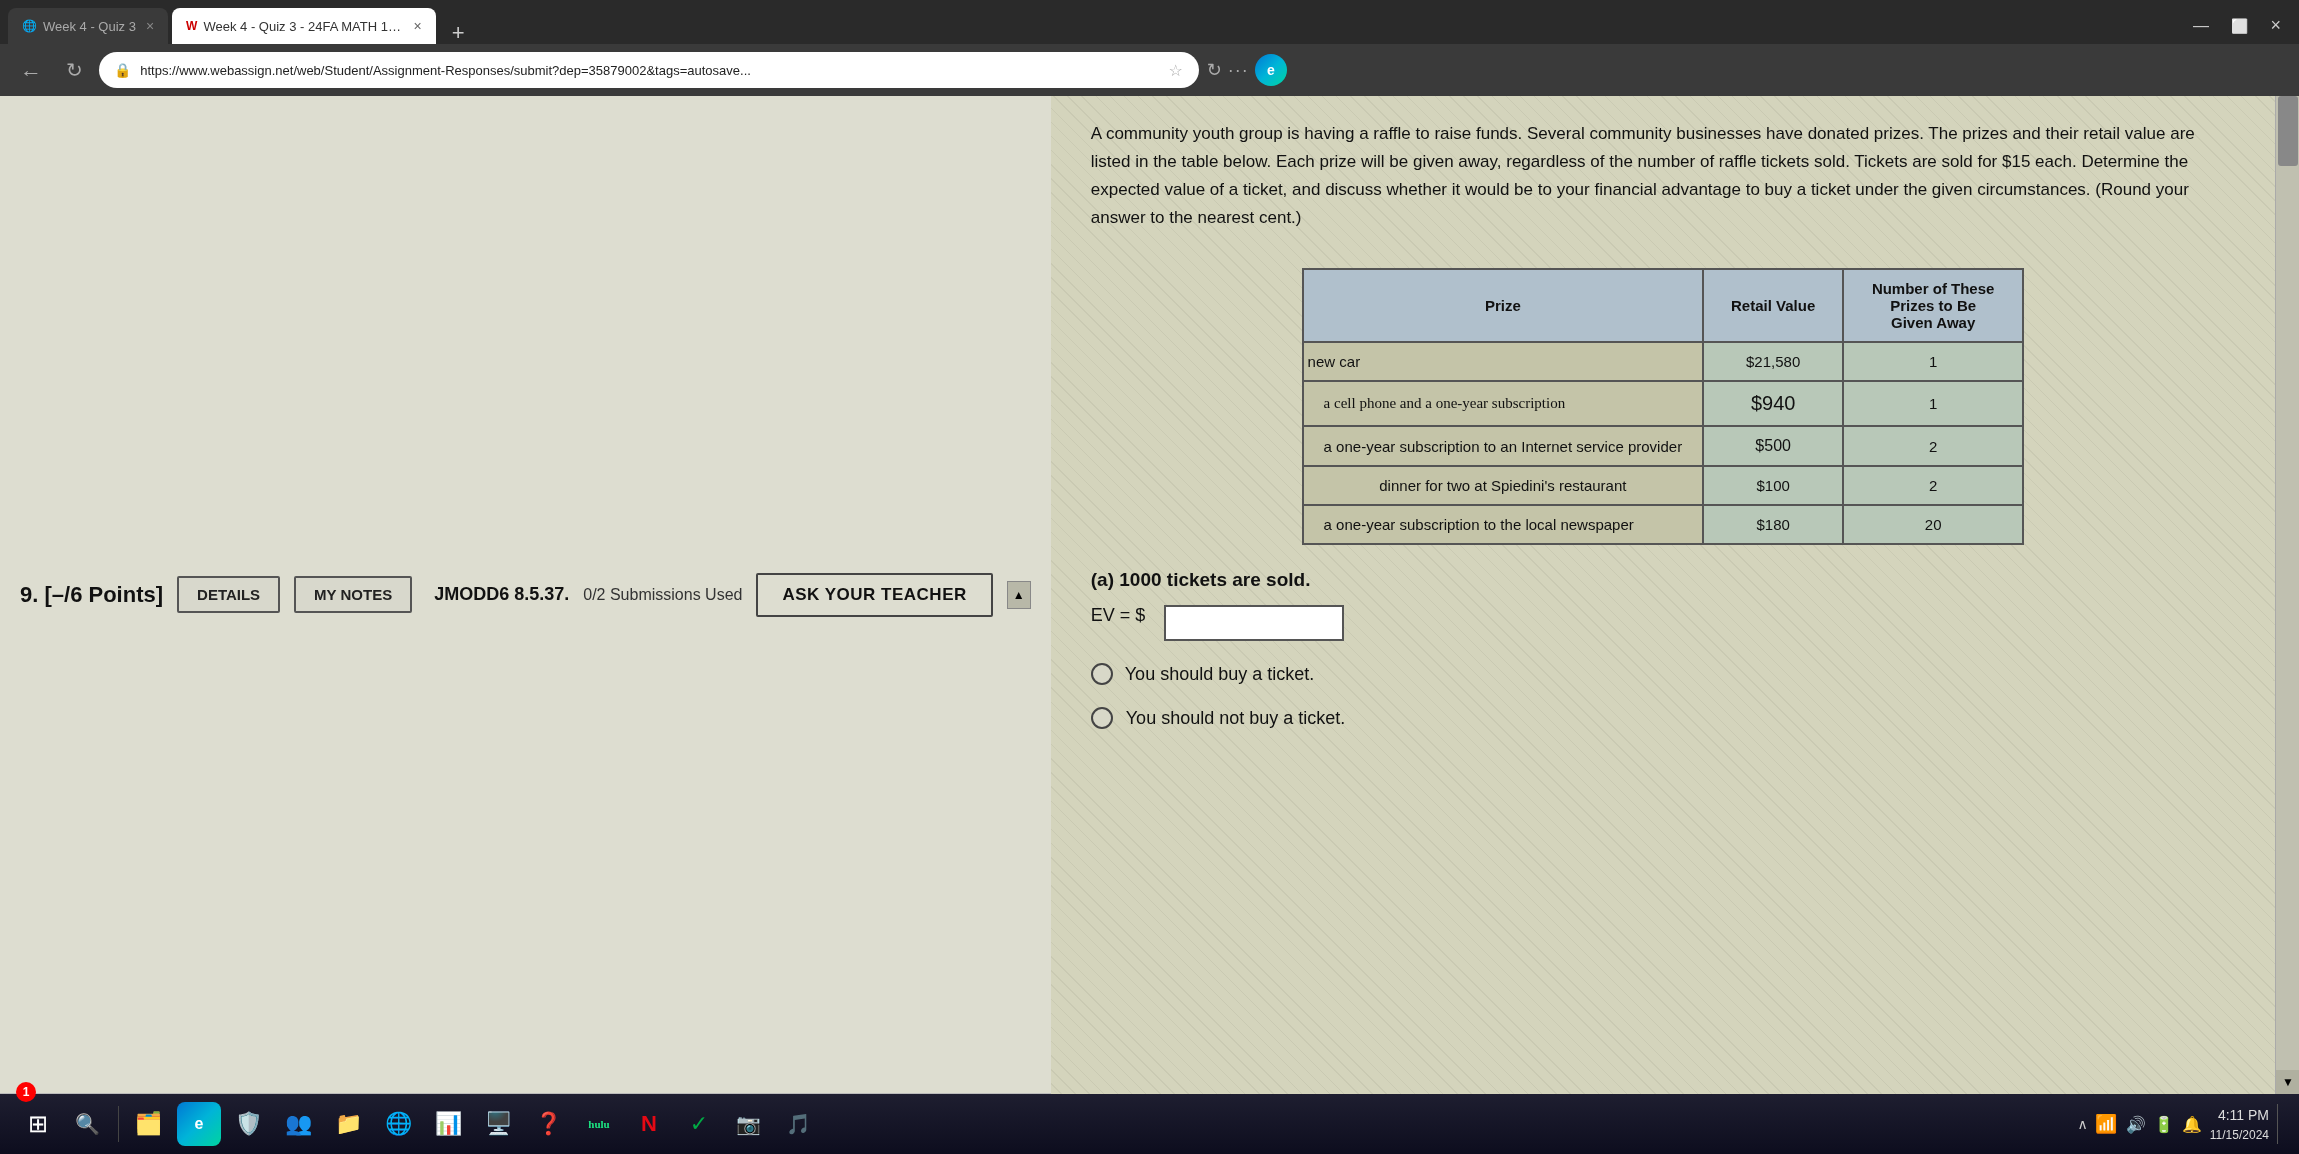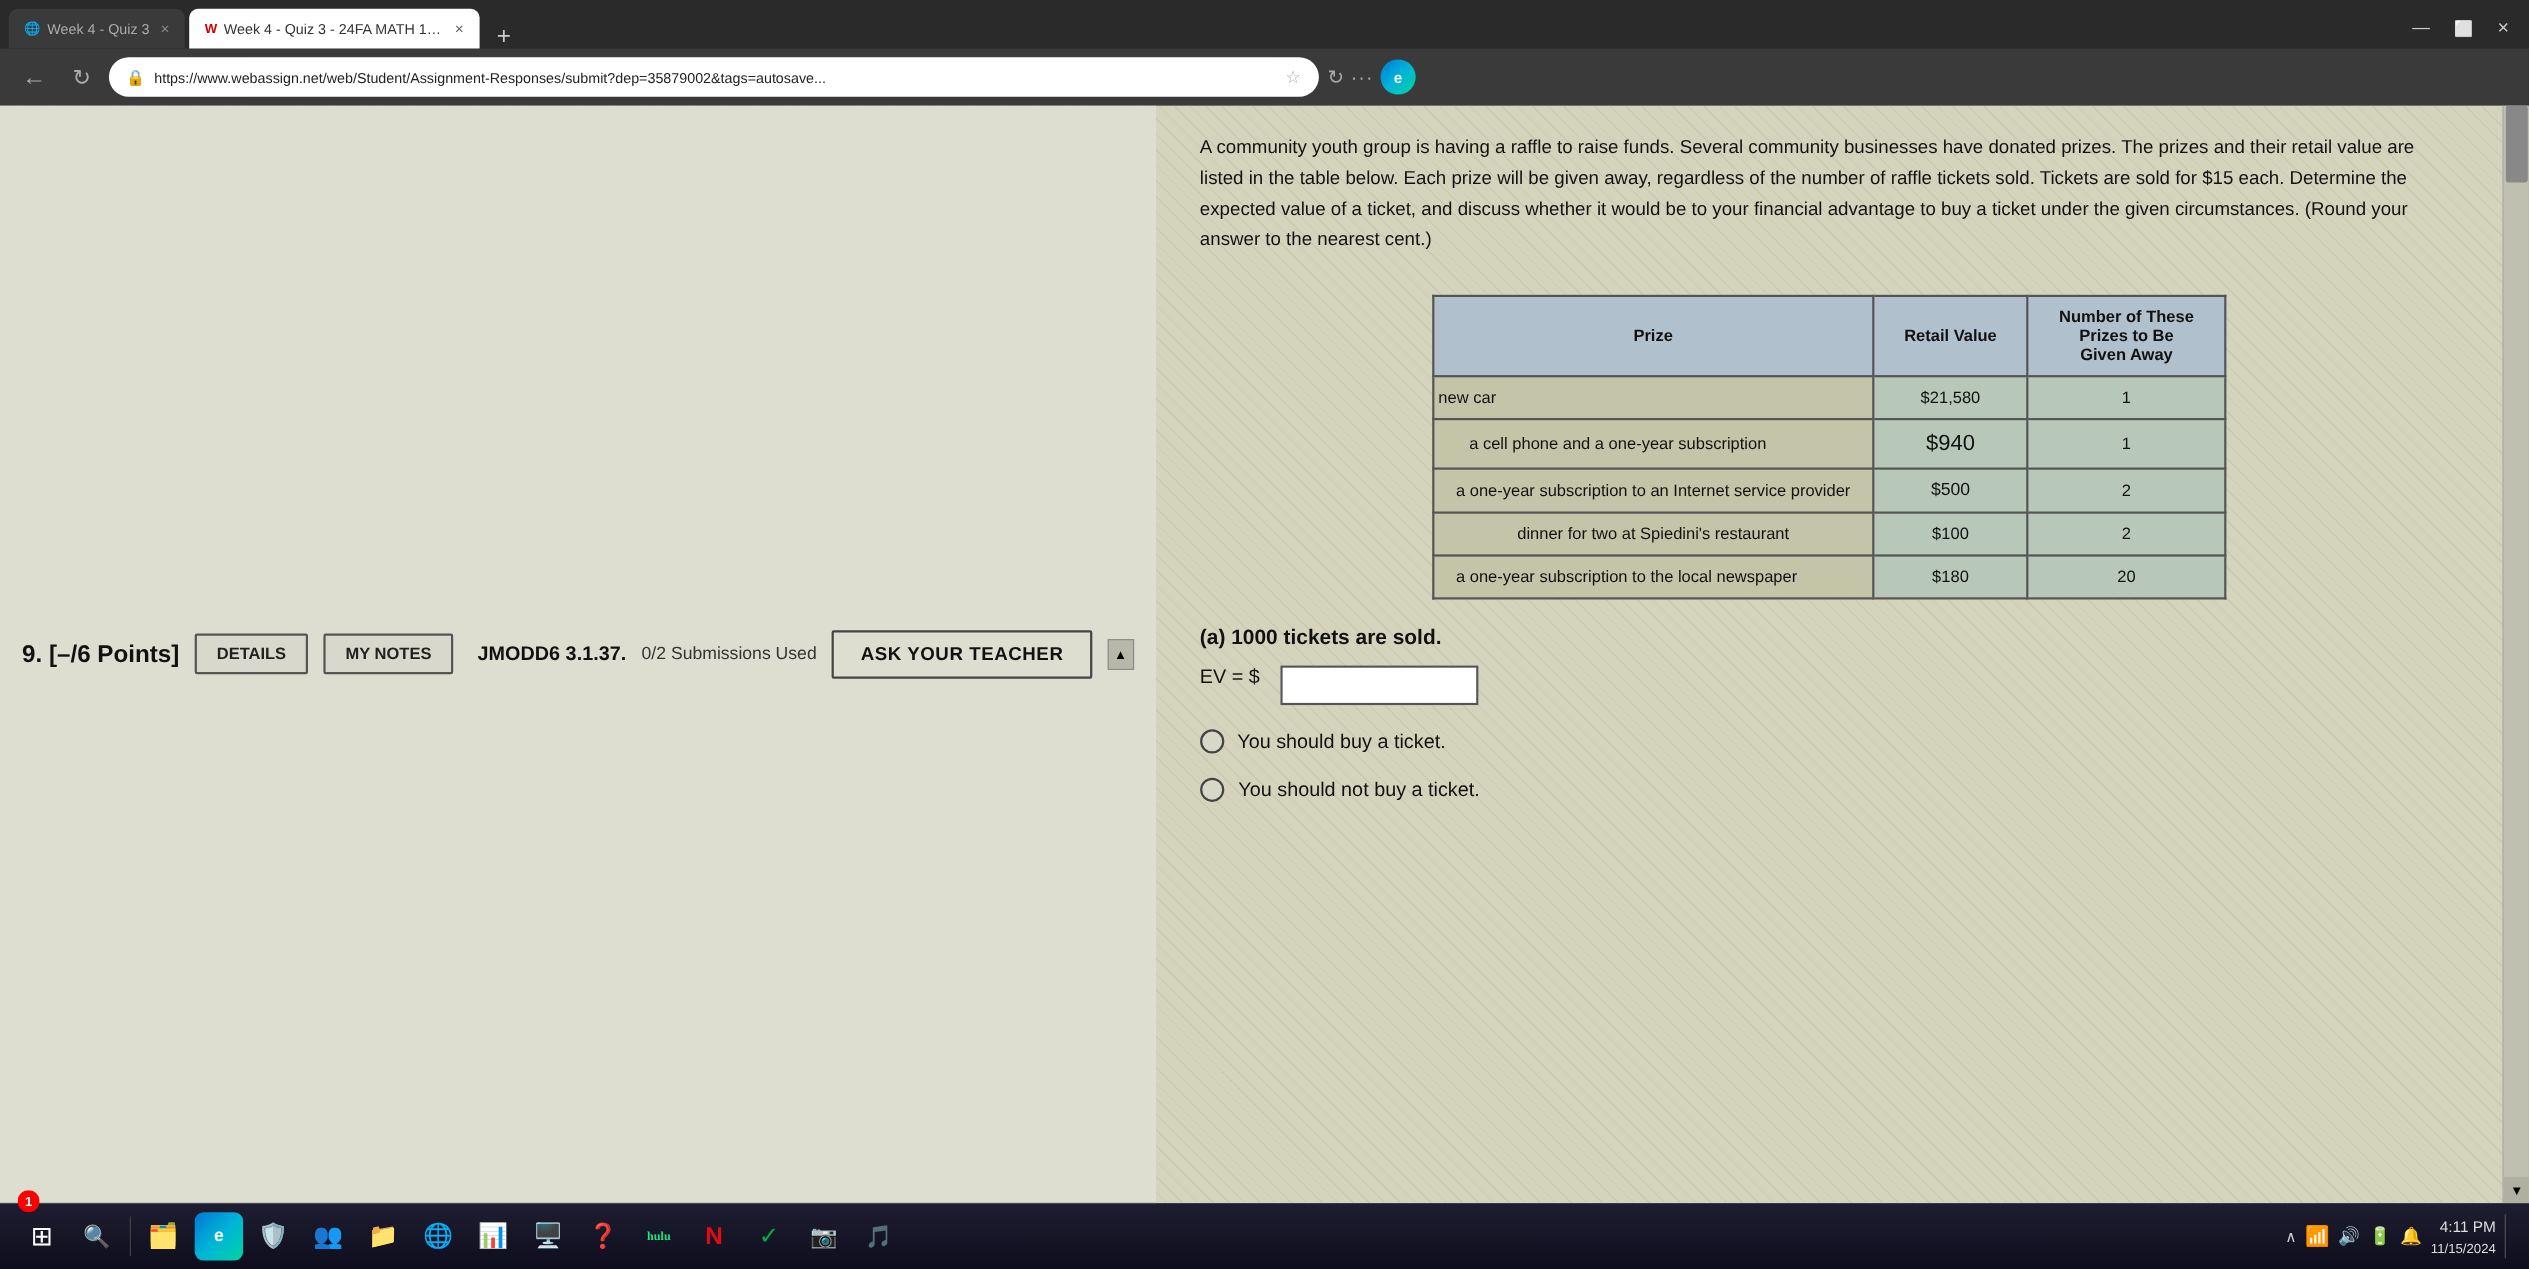--- a/index.html
+++ b/index.html
@@ -49,21 +49,21 @@
     <div style="width:32px; height:32px; border-radius:50%; background:linear-gradient(135deg,#0078d4,#00b4d8,#00d4a0); display:flex; align-items:center; justify-content:center; color:white; font-weight:bold; font-size:14px;">e</div>
   </div>
 </div>
 
 <div style="background:#d4d4bc; background-image: repeating-linear-gradient(45deg,rgba(160,160,140,0.2) 0px,rgba(160,160,140,0.2) 1px,transparent 1px,transparent 10px); height: calc(1154px - 44px - 52px - 60px); overflow:hidden; position:relative; display:flex; ">
 
   <div style="background:#ddddd0; border-bottom:1px solid #bbb; display:flex; align-items:center; padding:8px 20px; gap:14px; flex-shrink:0; min-height:60px;">
     <span style="font-size:22px; font-weight:bold; color:#111;">9.  [–/6 Points]</span>
     <button style="border:2px solid #555; background:#d8d8cc; padding:8px 18px; font-size:15px; font-weight:bold; color:#222; cursor:pointer; border-radius:2px;">DETAILS</button>
     <button style="border:2px solid #555; background:#d8d8cc; padding:8px 18px; font-size:15px; font-weight:bold; color:#222; cursor:pointer; border-radius:2px;">MY NOTES</button>
-    <span style="font-size:18px; font-weight:bold; color:#111; margin-left:8px;">JMODD6 3.1.37.</span>
+    <span style="font-size:18px; font-weight:bold; color:#111; margin-left:8px;">JMODD6 8.5.37.</span>
     <span style="font-size:16px; color:#333;">0/2 Submissions Used</span>
     <button style="margin-left:auto; background:#ddddd0; border:2px solid #444; padding:10px 24px; font-size:17px; font-weight:bold; color:#111; cursor:pointer; border-radius:2px; letter-spacing:0.5px;">ASK YOUR TEACHER</button>
     <div style="width:24px; height:28px; background:#b8b8a8; border:1px solid #888; display:flex; align-items:center; justify-content:center; cursor:pointer; font-size:12px;">▲</div>
   </div>
 
   <div style="display:flex; flex:1; overflow:hidden;">
     <div style="flex:1; overflow:auto; position:relative;">
 
       <div style="padding:24px 50px 12px 40px;">
         <p style="font-size:17px; line-height:1.65; color:#111; margin-bottom:24px;">A community youth group is having a raffle to raise funds. Several community businesses have donated prizes. The prizes and their retail value are listed in the table below. Each prize will be given away, regardless of the number of raffle tickets sold. Tickets are sold for $15 each. Determine the expected value of a ticket, and discuss whether it would be to your financial advantage to buy a ticket under the given circumstances. (Round your answer to the nearest cent.)</p>
@@ -79,21 +79,21 @@
             </tr>
           </thead>
           <tbody id="prize-table-body">
 
           <tr>
                 <td style="border: 2px solid rgb(85, 85, 85); padding: 10px 4px; text-align: left; background: rgb(196, 196, 168); font-size: 15px; color: rgb(17, 17, 17); min-width: 240px;">new car</td>
                 <td style="border: 2px solid rgb(85, 85, 85); padding: 10px 24px; text-align: center; background: rgb(184, 200, 184); font-size: 15px; color: rgb(17, 17, 17); min-width: 140px;">$21,580</td>
                 <td style="border: 2px solid rgb(85, 85, 85); padding: 10px 24px; text-align: center; background: rgb(184, 200, 184); font-size: 15px; color: rgb(17, 17, 17); min-width: 180px;">1</td>
               </tr>
               <tr>
-                <td style="border: 2px solid rgb(85, 85, 85); padding: 10px 32px; text-align: left; background: rgb(196, 196, 168); font-size: 15px; color: rgb(17, 17, 17); min-width: 240px;">a cell phone and a one-year subscription</td>
+                <td style="border: 2px solid rgb(85, 85, 85); padding: 10px 20px; text-align: left; background: rgb(196, 196, 168); font-size: 15px; color: rgb(17, 17, 17); min-width: 240px; font-family: Liberation Serif, serif;">a cell phone and a one-year subscription</td>
                 <td style="border: 2px solid rgb(85, 85, 85); padding: 10px 24px; text-align: center; background: rgb(184, 200, 184); font-size: 20px; color: rgb(17, 17, 17); min-width: 140px;">$940</td>
                 <td style="border: 2px solid rgb(85, 85, 85); padding: 10px 24px; text-align: center; background: rgb(184, 200, 184); font-size: 15px; color: rgb(17, 17, 17); min-width: 180px;">1</td>
               </tr>
               <tr>
                 <td style="border: 2px solid rgb(85, 85, 85); padding: 10px 20px; text-align: left; background: rgb(196, 196, 168); font-size: 15px; color: rgb(17, 17, 17); min-width: 240px;">a one-year subscription to an Internet service provider</td>
                 <td style="border: 2px solid rgb(85, 85, 85); padding: 10px 24px; text-align: center; background: rgb(184, 200, 184); font-size: 16px; color: rgb(17, 17, 17); min-width: 140px;">$500</td>
                 <td style="border: 2px solid rgb(85, 85, 85); padding: 10px 24px; text-align: center; background: rgb(184, 200, 184); font-size: 15px; color: rgb(17, 17, 17); min-width: 180px;">2</td>
               </tr>
               <tr>
                 <td style="border: 2px solid rgb(85, 85, 85); padding: 10px 20px; text-align: center; background: rgb(196, 196, 168); font-size: 15px; color: rgb(17, 17, 17); min-width: 240px;">dinner for two at Spiedini's restaurant</td>

